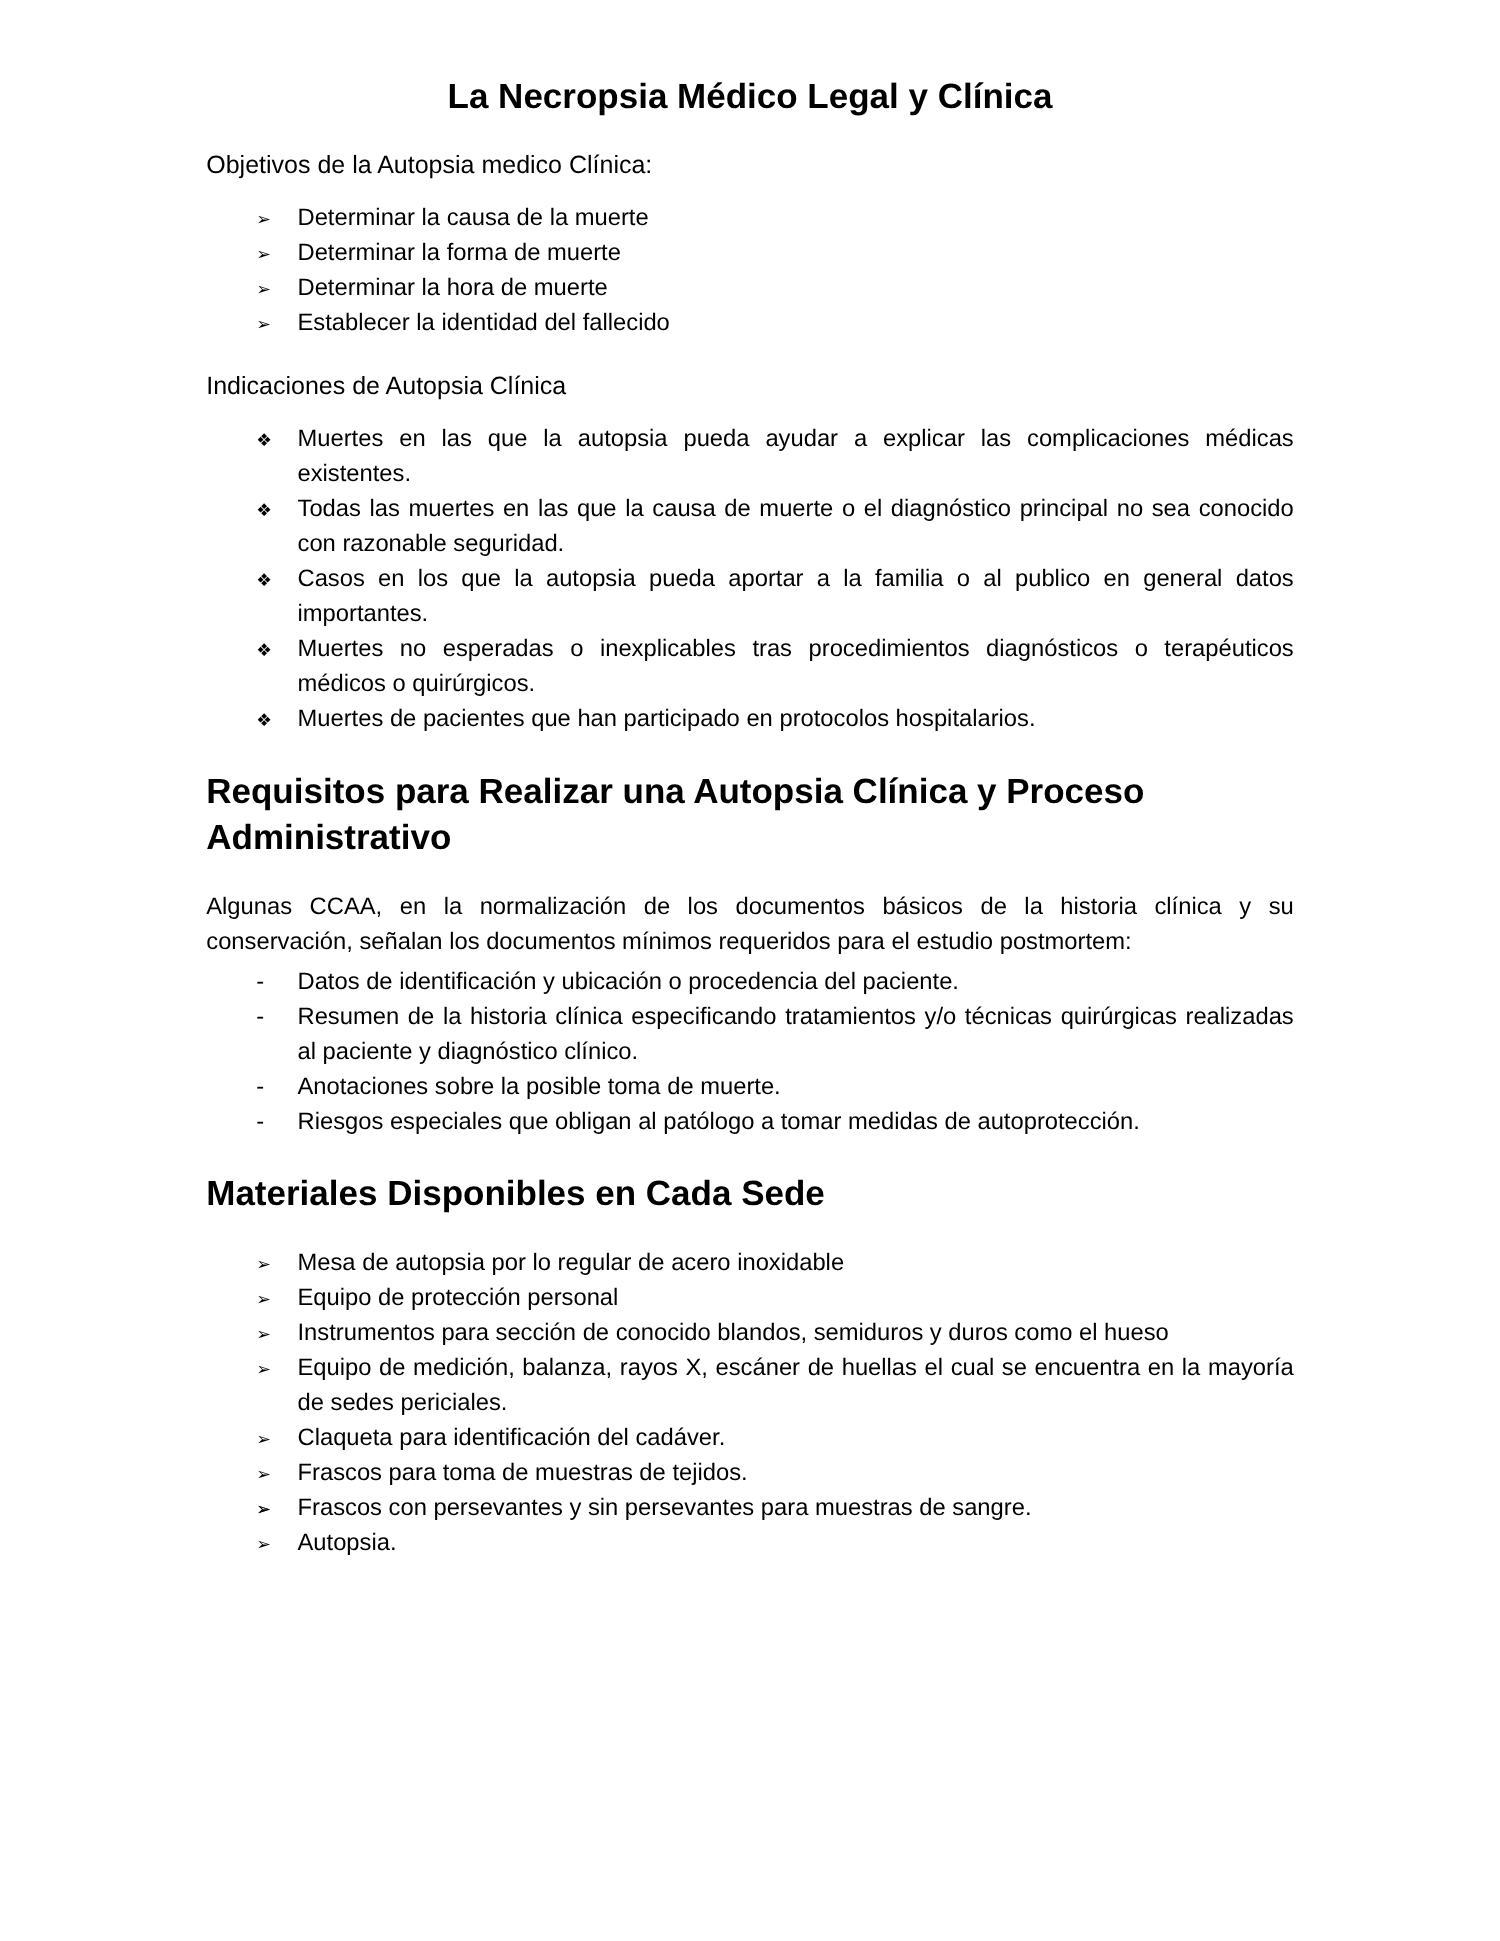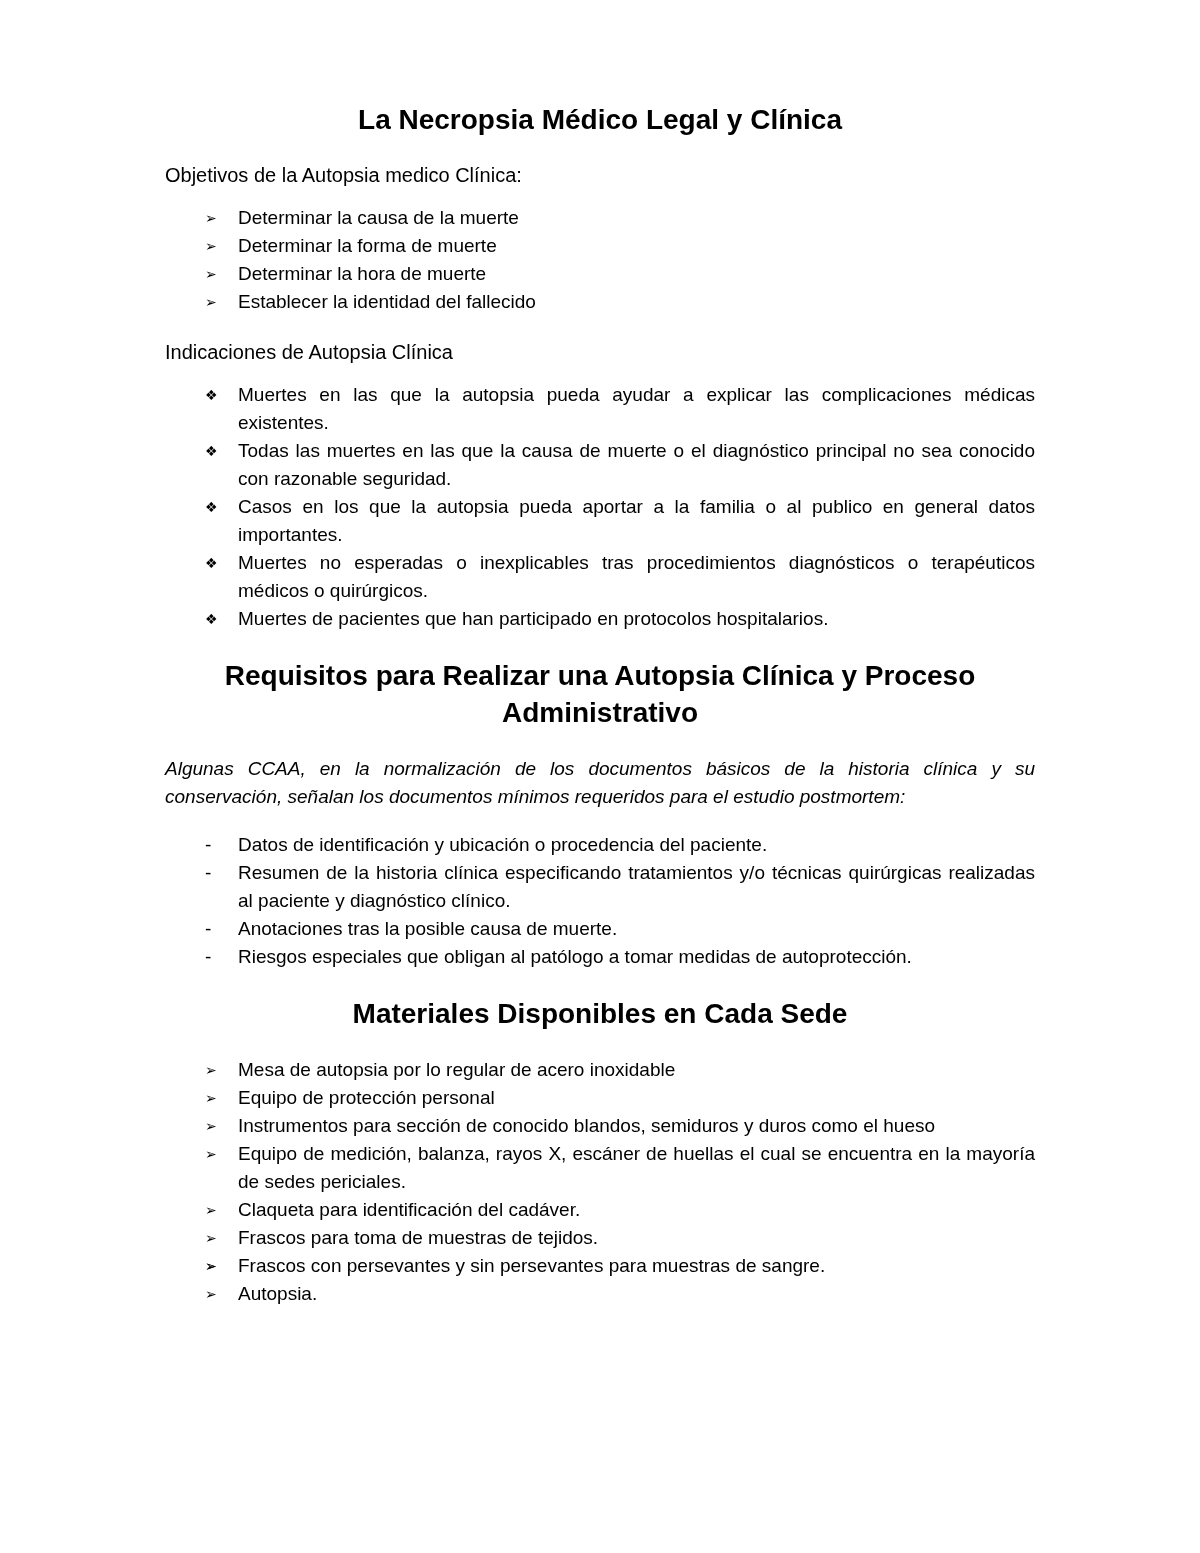--- a/index.html
+++ b/index.html
@@ -6,46 +6,44 @@
   html, body { background: #ffffff; }
   .page {
     width: 1200px;
     min-height: 1553px;
     margin: 0 auto;
     background: #ffffff;
     color: #000000;
     font-family: "Liberation Sans", "DejaVu Sans", sans-serif;
     font-size: 19px;
     line-height: 28px;
-    padding: 103px 165px 80px 165px;
+    padding: 60px 165px 80px 165px;
   }
   .doc-title {
     font-size: 28px;
     line-height: 34px;
     font-weight: bold;
     text-align: center;
     margin-bottom: 26px;
   }
   .sub-heading {
     font-size: 20px;
     line-height: 24px;
     font-weight: normal;
     margin-bottom: 17px;
   }
   .big-heading {
     font-size: 28px;
     line-height: 37px;
     font-weight: bold;
-    text-align: center;
     margin-bottom: 24px;
   }
   .para {
     text-align: justify;
-    margin-bottom: 20px;
-    font-style: italic;
+    margin-bottom: 4px;
   }
   ul.doc-list {
     list-style: none;
     margin-bottom: 24px;
   }
   ul.doc-list li {
     position: relative;
     margin-left: 73px;
     text-align: justify;
   }
@@ -122,21 +120,21 @@
     <li>
       <span class="bullet dash">-</span>
       <span>Datos de identificación y ubicación o procedencia del paciente.</span>
     </li>
     <li>
       <span class="bullet dash">-</span>
       <span>Resumen de la historia clínica especificando tratamientos y/o técnicas quirúrgicas realizadas al paciente y diagnóstico clínico.</span>
     </li>
     <li>
       <span class="bullet dash">-</span>
-      <span>Anotaciones tras la posible causa de muerte.</span>
+      <span>Anotaciones sobre la posible toma de muerte.</span>
     </li>
     <li>
       <span class="bullet dash">-</span>
       <span>Riesgos especiales que obligan al patólogo a tomar medidas de autoprotección.</span>
     </li>
   </ul>
 
   <h2 class="big-heading">Materiales Disponibles en Cada Sede</h2>
 
   <ul class="doc-list">

